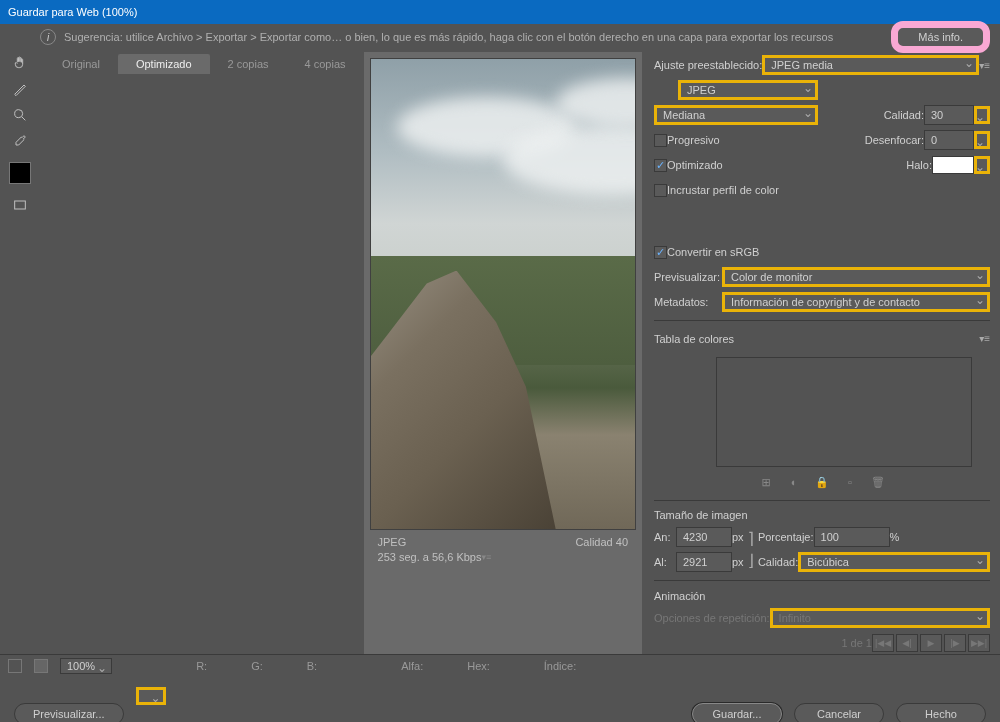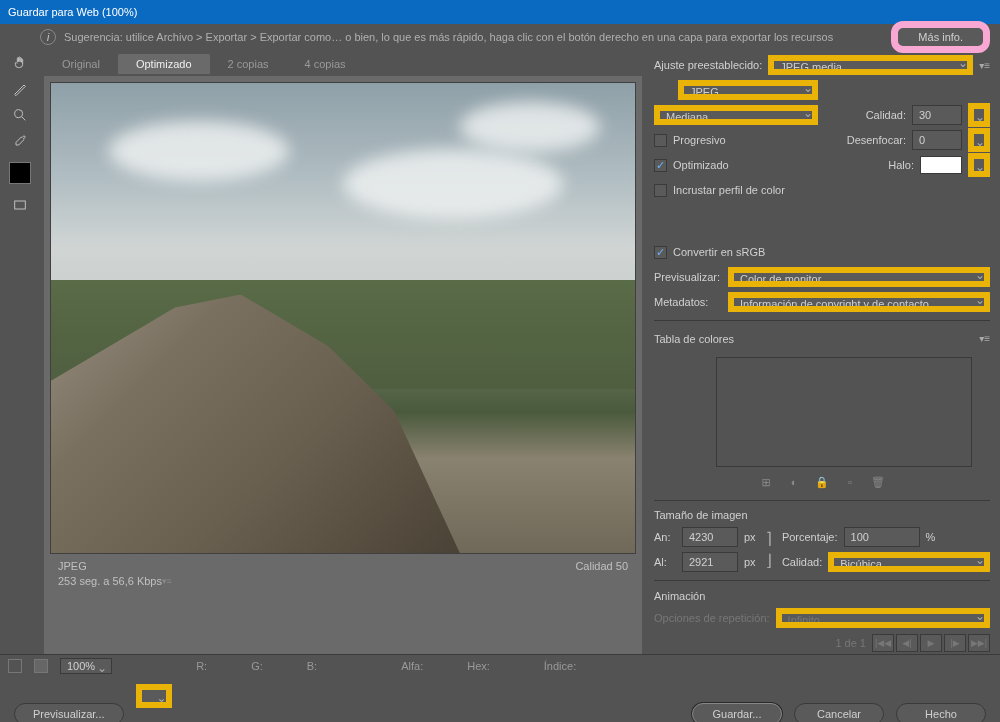--- a/index.html
+++ b/index.html
@@ -12,41 +12,41 @@
 .hint-text { color: #b0b0b0; flex: 1; }
 .more-info { background: #5a5a5a; border: 7px solid #f9a8d4; padding: 3px 20px; border-radius: 12px; color: #d0d0d0; cursor: pointer; }
 
 .main-area { display: flex; height: 604px; }
 
 .toolbar { width: 40px; background: #535353; display: flex; flex-direction: column; align-items: center; padding-top: 2px; gap: 4px; }
 .tool { width: 26px; height: 22px; display: flex; align-items: center; justify-content: center; color: #c0c0c0; cursor: pointer; }
 .color-sw { width: 22px; height: 22px; background: #000; border: 1px solid #777; margin-top: 6px; }
 .tool svg { width: 16px; height: 16px; stroke: #c0c0c0; fill: none; stroke-width: 1.5; }
 
-.left-panel { width: 608px; display: flex; flex-direction: column; padding: 2px 6px 0 4px; }
+.left-panel { width: 608px; display: flex; flex-direction: row; padding: 2px 6px 0 4px; }
 .tabs { display: flex; height: 24px; align-items: center; gap: 0; }
 .tab { padding: 4px 18px; color: #999; cursor: pointer; }
 .tab.active { background: #6a6a6a; color: #eee; border-radius: 2px 2px 0 0; }
 
 .canvas-wrap { background: #6a6a6a; padding: 6px; flex: 1; }
 .canvas { width: 100%; height: 472px; background: linear-gradient(to bottom, #b9c3c7 0%, #aab5ba 30%, #c5cdcf 45%, #6e7a5e 55%, #4a5a3c 70%, #8a8270 80%, #706858 100%); position: relative; border: 1px solid #404040; overflow: hidden; }
 .sky { position: absolute; top: 0; left: 0; right: 0; height: 50%; background: linear-gradient(180deg, #8fa0a8 0%, #b0bdc2 40%, #d0d5d4 70%, #c8cec9 100%); }
 .cloud { position: absolute; background: rgba(240,243,242,0.8); border-radius: 50%; filter: blur(8px); }
 .mountain { position: absolute; bottom: 0; left: 0; right: 0; height: 58%; background: linear-gradient(180deg, #5a6b48 0%, #4e5e3f 40%, transparent 40%); }
 .rock { position: absolute; bottom: 0; left: -5%; width: 75%; height: 55%; background: linear-gradient(135deg, #9a9284 0%, #7a7060 30%, #6a6050 60%, #4a4236 100%); clip-path: polygon(0% 100%, 0% 40%, 15% 25%, 35% 5%, 50% 0%, 70% 20%, 85% 45%, 100% 100%); }
 
 .canvas-info { display: flex; justify-content: space-between; padding: 6px 8px 2px; color: #c0c0c0; }
 .canvas-meta { padding: 0 8px; color: #c0c0c0; line-height: 1.4; }
 .meta-row { display: flex; align-items: center; }
 .flyout { color: #888; font-size: 9px; }
 
 .right-panel { flex: 1; padding: 4px 10px 0 6px; display: flex; flex-direction: column; gap: 3px; }
-.row { display: flex; align-items: center; gap: 6px; min-height: 22px; }
+.row { display: flex; align-items: center; min-height: 22px; }
 .lbl { color: #d0d0d0; white-space: nowrap; }
-select, .select { background: #5a5a5a; border: 6px solid #eab308; color: #d0d0d0; height: 20px; padding: 0 18px 0 6px; appearance: none; position: relative; cursor: pointer; }
+select, .select { background: #5a5a5a; border: 3px solid #eab308; color: #d0d0d0; height: 20px; padding: 0 18px 0 6px; appearance: none; position: relative; cursor: pointer; }
 .select-wrap { position: relative; display: inline-block; }
 .select-wrap::after { content: "⌄"; position: absolute; right: 5px; top: 1px; color: #aaa; pointer-events: none; font-size: 12px; }
 input[type=text].num { background: #5a5a5a; border: 1px solid #3a3a3a; color: #d0d0d0; height: 20px; padding: 0 6px; width: 50px; }
 .chk { width: 13px; height: 13px; background: #5a5a5a; border: 1px solid #3a3a3a; display: inline-flex; align-items: center; justify-content: center; cursor: pointer; }
 .chk.on::after { content: "✓"; color: #6bb4ff; font-size: 11px; line-height: 1; }
 .color-box { width: 42px; height: 18px; background: #fff; border: 1px solid #3a3a3a; }
 .menu-icon { color: #aaa; cursor: pointer; font-size: 10px; margin-left: auto; }
 
 .divider { height: 1px; background: #3a3a3a; margin: 4px 0; }
 .section-title { color: #d0d0d0; padding: 2px 0; }
@@ -126,21 +126,21 @@
       <div class="canvas">
         <div class="sky"></div>
         <div class="cloud" style="top:8%;left:10%;width:180px;height:60px"></div>
         <div class="cloud" style="top:14%;left:50%;width:220px;height:70px"></div>
         <div class="cloud" style="top:4%;left:70%;width:140px;height:50px"></div>
         <div class="mountain"></div>
         <div class="rock"></div>
       </div>
       <div class="canvas-info">
         <span>JPEG</span>
-        <span>Calidad 50</span>
+        <span>Calidad 40</span>
       </div>
       <div class="canvas-meta">
         <div class="meta-row">
           <span>253 seg. a 56,6 Kbps</span>
           <span class="flyout">▾≡</span>
         </div>
       </div>
     </div>
   </div>
 

